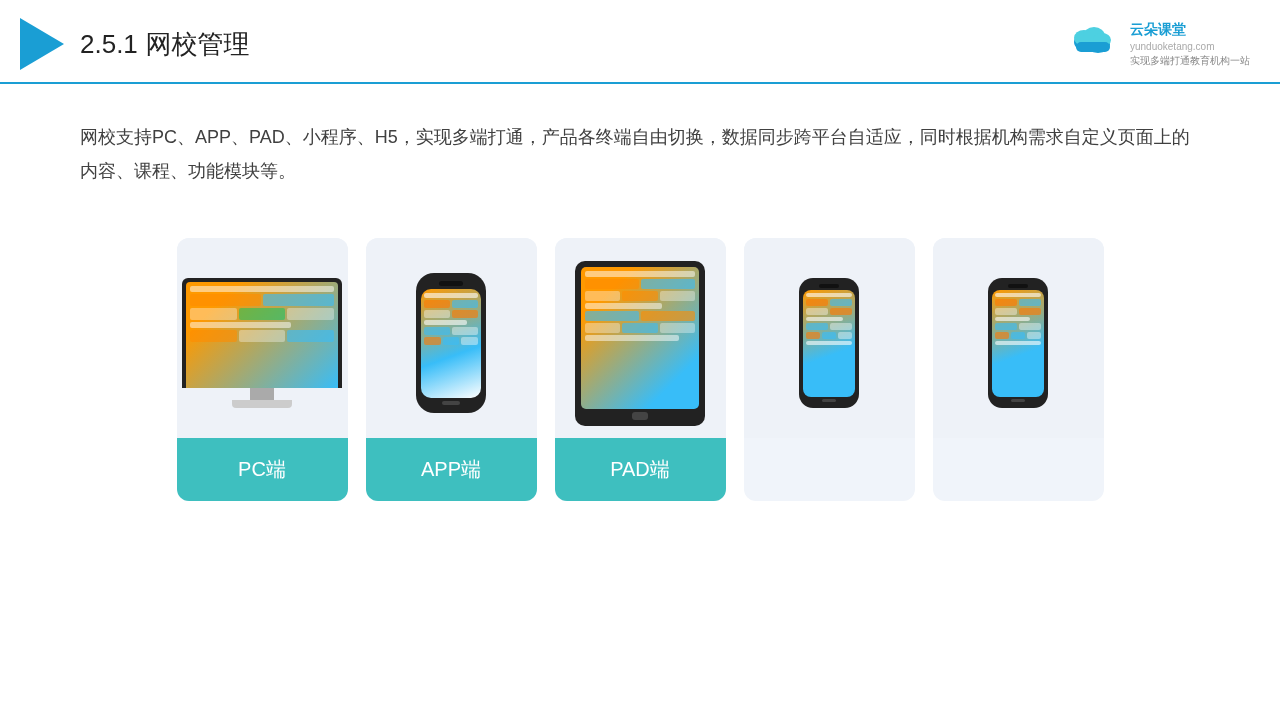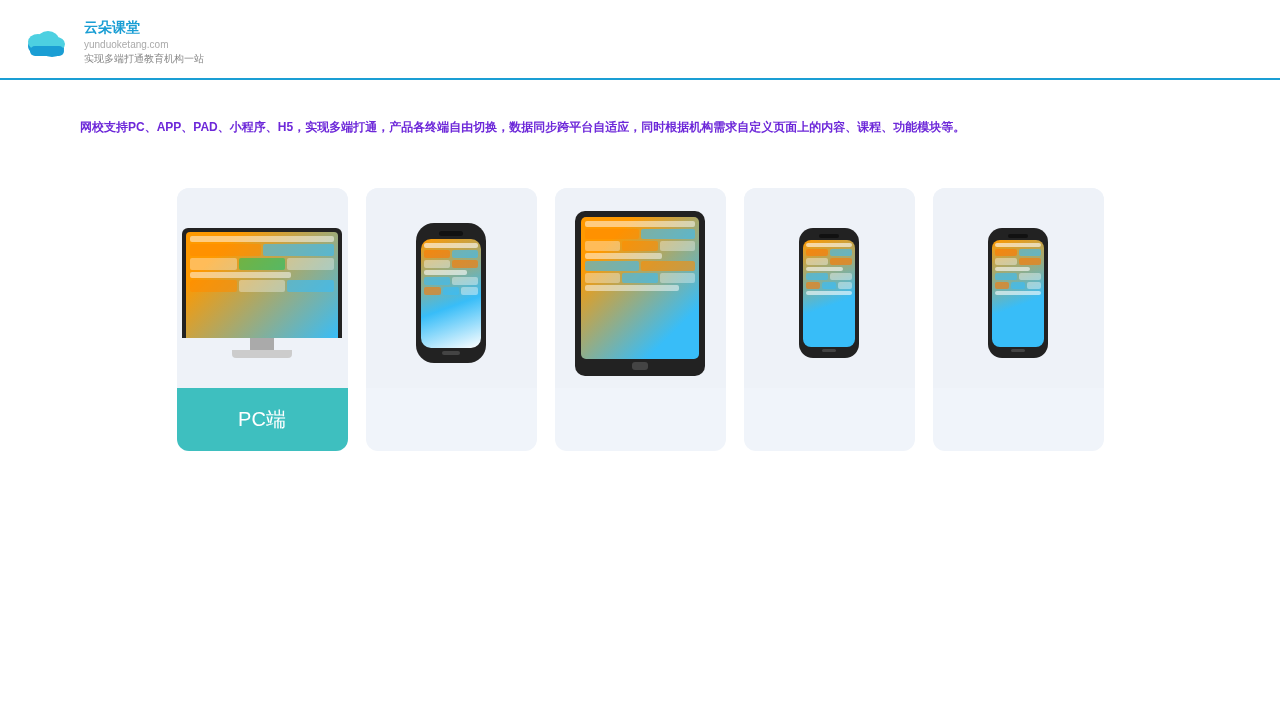--- a/index.html
+++ b/index.html
@@ -37,21 +37,21 @@
       font-weight: 600;
       color: #222;
     }
     .header-title span {
       font-weight: 400;
       font-size: 26px;
     }
 
     .logo-area {
       display: flex;
-      align-items: center;
+      align-items: flex-start;
       gap: 12px;
     }
     .logo-text-block {
       display: flex;
       flex-direction: column;
       font-size: 11px;
       color: #555;
       line-height: 1.4;
     }
     .logo-main-text {
@@ -64,24 +64,23 @@
       color: #888;
     }
     .logo-domain {
       font-size: 10px;
       color: #aaa;
     }
 
     
     .description {
       padding: 36px 80px 20px 80px;
-      font-size: 12px;
-      color: #6d28d9;
+      font-size: 18px;
+      color: #404040;
       line-height: 1.9;
-      font-weight: bold;
     }
 
     
     .cards-section {
       display: flex;
       justify-content: center;
       gap: 18px;
       padding: 30px 50px 0 50px;
     }
 
@@ -322,20 +321,27 @@
     .mps-block.b { background: rgba(56,189,248,0.6); }
     .miniphone-home { width:14px; height:3px; background:#444; border-radius:3px; margin-top:2px; }
 
     
     .cloud-svg { width: 52px; height: 36px; }
   </style>
 </head>
 <body>
 
 <div class="header">
+  <div class="header-left">
+    <div class="play-icon"></div>
+    <div class="header-title">
+      <span>2.5.1</span>
+      <span>网校管理</span>
+    </div>
+  </div>
   <div class="logo-area">
     <svg class="cloud-svg" viewBox="0 0 52 36" fill="none" xmlns="http://www.w3.org/2000/svg">
       <ellipse cx="22" cy="22" rx="14" ry="10" fill="#1a9ed4"></ellipse>
       <ellipse cx="32" cy="24" rx="12" ry="9" fill="#1a9ed4"></ellipse>
       <ellipse cx="18" cy="18" rx="10" ry="8" fill="#4dd0e1"></ellipse>
       <ellipse cx="28" cy="16" rx="11" ry="9" fill="#4dd0e1"></ellipse>
       <ellipse cx="36" cy="20" rx="9" ry="7" fill="#4dd0e1"></ellipse>
       <rect x="10" y="22" width="34" height="10" rx="5" fill="#1a9ed4"></rect>
     </svg>
     <div class="logo-text-block">
@@ -409,20 +415,21 @@
             <div class="ps-row">
               <div class="ps-block o"></div>
               <div class="ps-block b"></div>
               <div class="ps-block"></div>
             </div>
           </div>
           <div class="phone-home"></div>
         </div>
       </div>
     </div>
+    <div class="card-label">APP端</div>
   </div>
 
   <div class="card">
     <div class="card-image-area">
       <div class="tablet-mock">
         <div class="tablet-outer">
           <div class="tablet-screen">
             <div class="ts-bar"></div>
             <div class="ts-row">
               <div class="ts-block o"></div>
@@ -442,20 +449,21 @@
               <div class="ts-block"></div>
               <div class="ts-block b"></div>
               <div class="ts-block"></div>
             </div>
             <div class="ts-bar" style="width:85%"></div>
           </div>
           <div class="tablet-btn"></div>
         </div>
       </div>
     </div>
+    <div class="card-label">PAD端</div>
   </div>
 
   <div class="card">
     <div class="card-image-area">
       <div class="phone-mock">
         <div class="miniphone-outer">
           <div class="miniphone-notch"></div>
           <div class="miniphone-screen">
             <div class="mps-bar"></div>
             <div class="mps-row">

